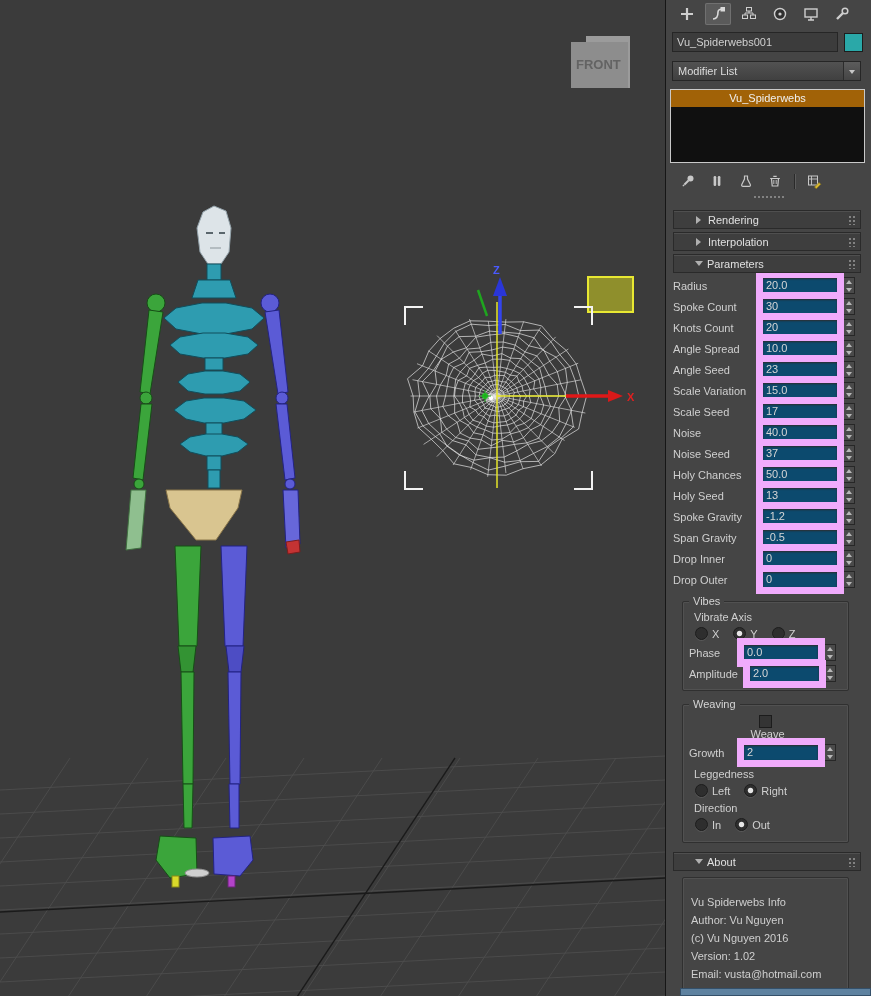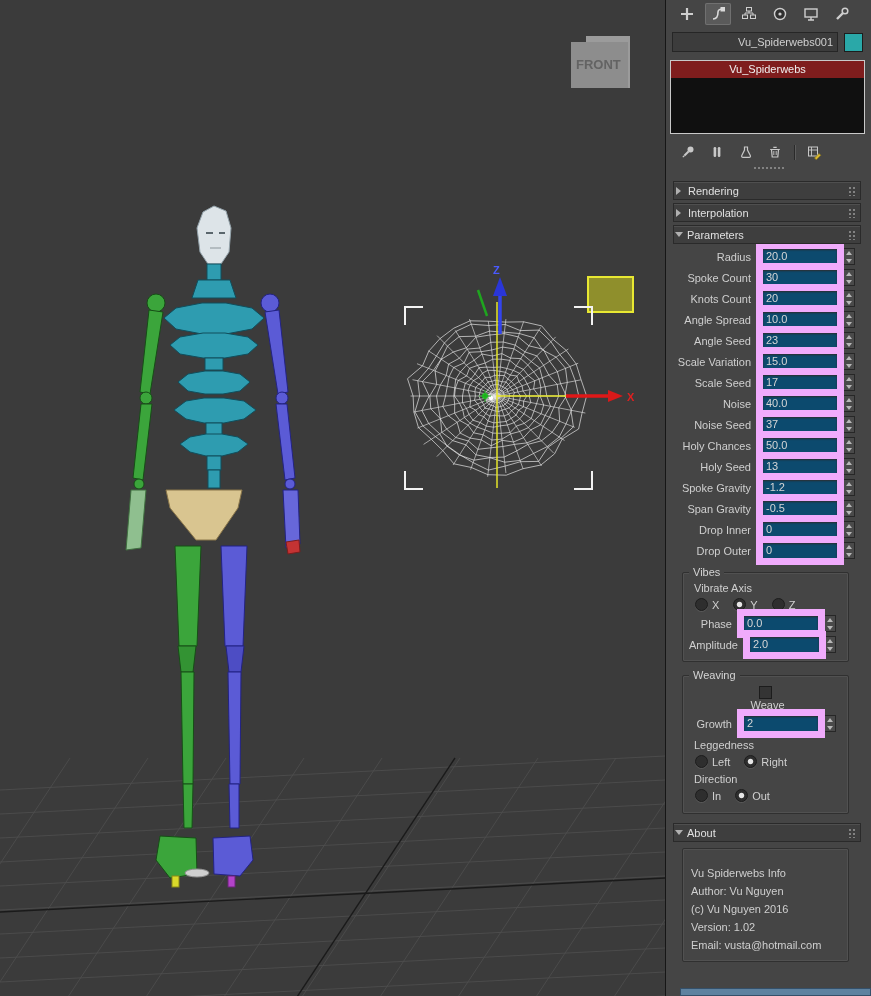--- a/index.html
+++ b/index.html
@@ -7,54 +7,54 @@
        font-family:"Liberation Sans",sans-serif;color:#d0d0d0;}
   #viewport{position:absolute;left:0;top:0;width:665px;height:996px;background:#3b3b3b;}
   #viewport svg{display:block;}
   #panel{position:absolute;left:665px;top:0;width:206px;height:996px;background:#454545;
          border-left:1px solid #161616;box-sizing:border-box;font-size:11px;}
   
   .tabbar{display:flex;gap:5px;padding:3px 4px 2px 8px;height:26px;box-sizing:border-box;align-items:center;}
   .tab{width:26px;height:22px;display:flex;align-items:center;justify-content:center;border-radius:2px;}
   .tab.active{background:#5a5a5a;box-shadow:inset 0 0 0 1px #707070;}
   
-  .name-row{display:flex;align-items:center;gap:6px;margin:6px 8px 0 6px;text-align:right;}
+  .name-row{display:flex;align-items:center;gap:6px;margin:6px 8px 0 6px;}
   .text-field{flex:1;height:18px;background:#3c3c3c;border:1px solid #262626;color:#cfcfcf;
               line-height:18px;padding:0 4px;white-space:nowrap;overflow:hidden;}
   .swatch{width:17px;height:17px;border:1px solid #1d1d1d;}
   
   .combo{display:flex;margin:9px 10px 0 6px;height:18px;border:1px solid #262626;
          background:linear-gradient(#525252,#404040);align-items:center;}
   .combo-label{flex:1;padding:0 5px;color:#dcdcdc;}
   .combo-btn{width:16px;height:100%;background:linear-gradient(#5c5c5c,#454545);
              border-left:1px solid #2c2c2c;display:flex;align-items:center;justify-content:center;}
   .arrow-down{width:0;height:0;border:3.5px solid transparent;border-top:4.5px solid #c8c8c8;margin-top:4px;}
   
   .stack{margin:8px 6px 0 4px;height:72px;background:#101010;border:1px solid #c9c9c9;}
   .stack-item{height:17px;line-height:17px;text-align:center;color:#f0f0f0;}
-  .stack-item.selected{background:#7f1d1d;}
+  .stack-item.selected{background:#a16207;}
   
   .tools{display:flex;align-items:center;gap:9px;margin:7px 0 0 12px;height:22px;}
   .tool{width:20px;height:20px;display:flex;align-items:center;justify-content:center;}
   .tool-divider{width:1px;height:15px;background:#2a2a2a;box-shadow:1px 0 0 #5c5c5c;}
   .splitter{height:10px;display:flex;align-items:center;justify-content:center;}
   .dots{background-image:radial-gradient(circle,#828282 1px,rgba(0,0,0,0) 1.2px);background-size:4px 4px;}
   .grip-h{width:32px;height:5px;}
   
   .rollout{margin:8px 10px 0 7px;}
   .rollout + .rollout{margin-top:3px;}
   .ro-header{height:17px;background:#3e3e3e;border:1px solid #2a2a2a;box-shadow:inset 0 1px 0 #4f4f4f;
-             display:flex;align-items:center;color:#e0e0e0;padding:0 0;position:relative;text-align:center;}
+             display:flex;align-items:center;color:#e0e0e0;padding:0 20px;position:relative;text-align:center;}
   .tri-r{width:0;height:0;border:4px solid transparent;border-left:5px solid #b0b0b0;margin:0 3px 0 2px;}
   .tri-d{width:0;height:0;border:4px solid transparent;border-top:5px solid #b0b0b0;margin:4px 4px 0 1px;}
   .ro-grip{position:absolute;right:3px;top:4px;width:9px;height:10px;}
   
   .prow{display:flex;align-items:center;height:17px;margin:4px 6px 0 0;}
   .prow:first-of-type{margin-top:7px;}
-  .plabel{flex:1;text-align:right;color:#cfcfcf;padding-right:5px;white-space:nowrap;}
+  .plabel{flex:1;text-align:left;color:#cfcfcf;padding-right:5px;white-space:nowrap;}
   .pfield{width:68px;height:15px;background:#0c4a6e;border:7px solid #f0abfc;box-shadow:inset 0 1px 2px #2d2d2d;
           color:#d6d6d6;line-height:15px;padding:0 3px;}
   .spin{width:11px;height:17px;display:flex;flex-direction:column;border:1px solid #272727;border-left:none;box-sizing:border-box;}
   .spin span{flex:1;background:#4a4a4a;position:relative;}
   .spin span.up::after{content:"";position:absolute;left:1.5px;top:2px;border-left:3px solid transparent;
           border-right:3px solid transparent;border-bottom:4px solid #b8b8b8;}
   .spin span.dn::after{content:"";position:absolute;left:1.5px;top:2.5px;border-left:3px solid transparent;
           border-right:3px solid transparent;border-top:4px solid #b8b8b8;}
   
   .group{border:1px solid #303030;box-shadow:inset 0 0 0 1px #515151;border-radius:2px;position:relative;
@@ -293,20 +293,26 @@
           <path d="M9 7 L3 13" stroke="#cfcfcf" stroke-width="2.4"></path>
         </svg>
     </div>
   </div>
 
   <div class="name-row">
     <div class="text-field">Vu_Spiderwebs001</div>
     <div class="swatch" style="background: rgb(42, 168, 168);"></div>
   </div>
 
+  <div class="combo">
+    <span class="combo-label">Modifier List</span>
+    <span class="combo-btn">
+        <span class="arrow-down"></span>
+      </span>
+  </div>
 
   <div class="stack">
     <div class="stack-item selected">Vu_Spiderwebs</div>
   </div>
 
   <div class="tools">
     <div class="tool">
       <svg width="16" height="16">
           <circle cx="10.5" cy="5.5" r="3" fill="#c8c8c8"></circle>
           <path d="M8.5 7.5 L4.5 11.5" stroke="#c8c8c8" stroke-width="2"></path>

